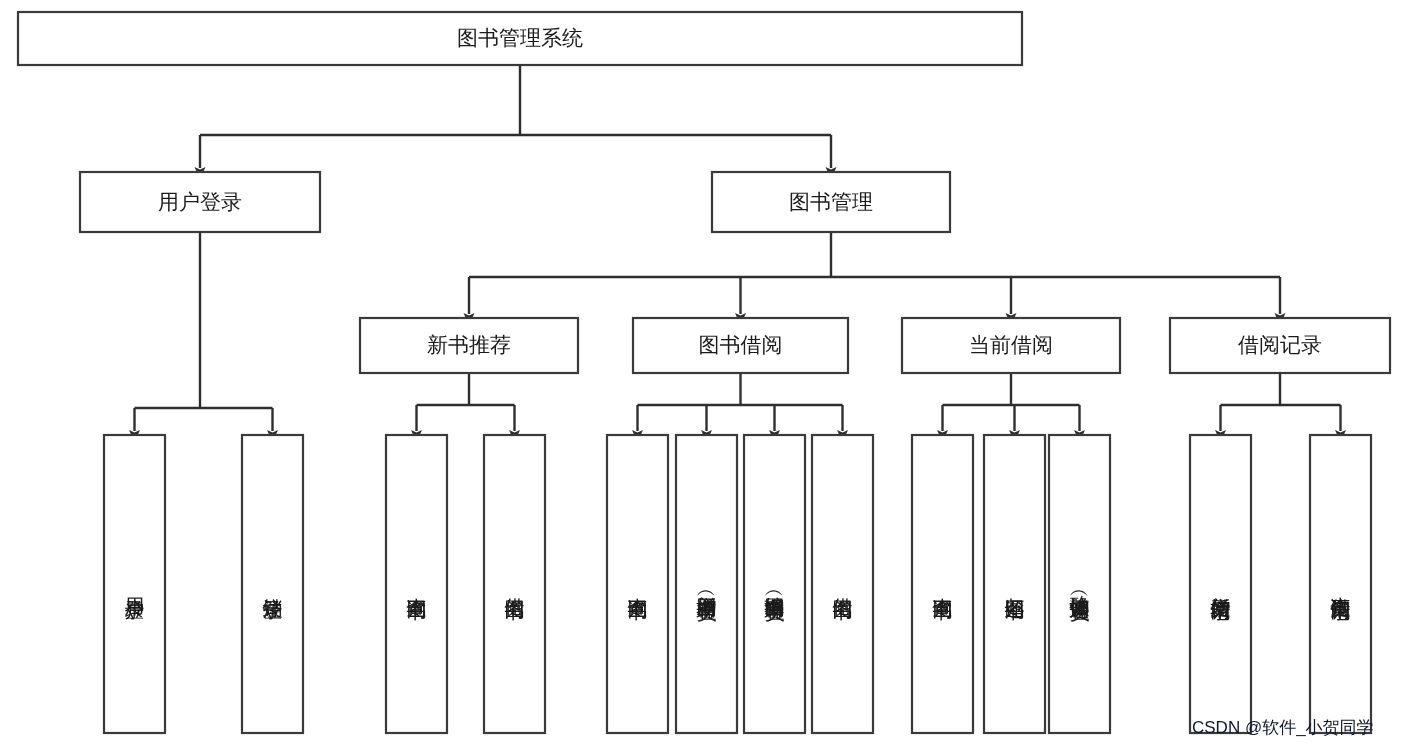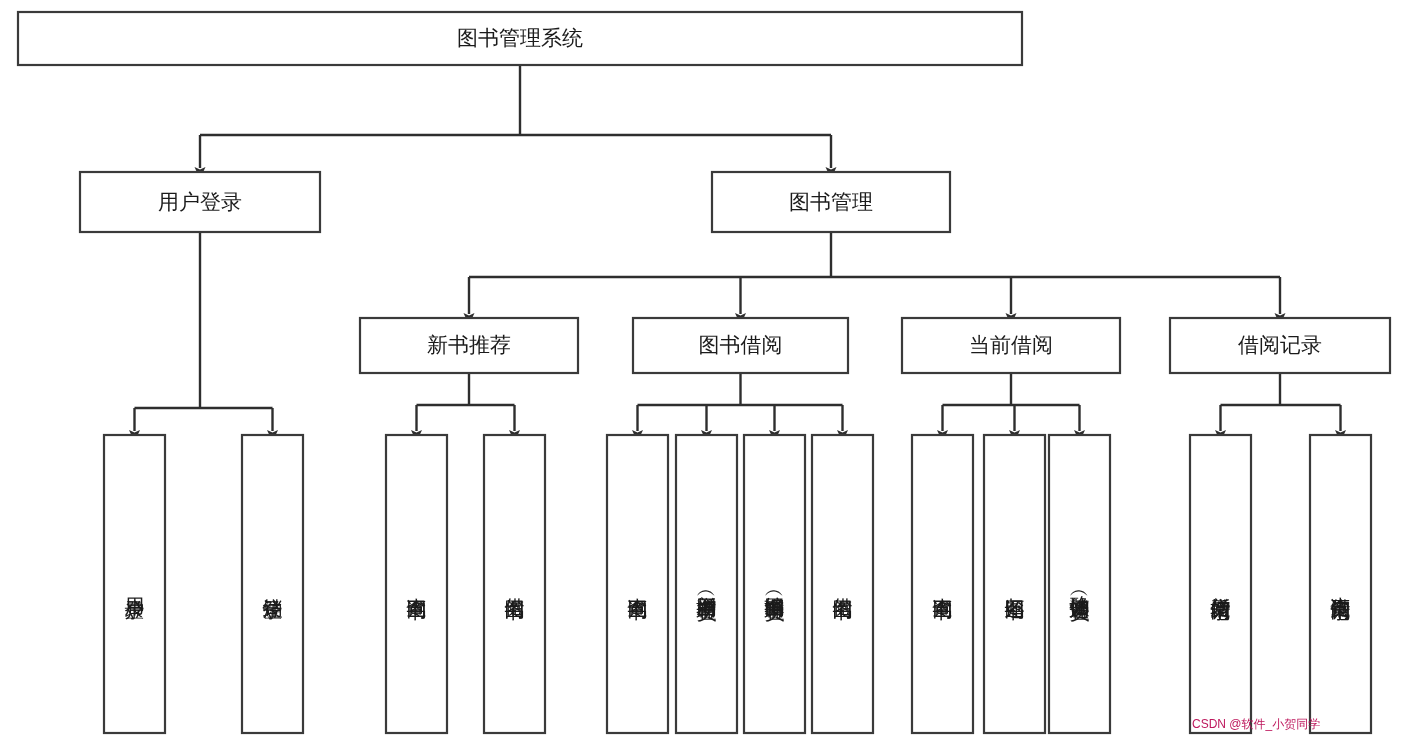--- a/index.html
+++ b/index.html
@@ -58,22 +58,22 @@
     color: #1b1b1b;
     line-height: 1.06;
     letter-spacing: 1px;
     white-space: nowrap;
     pointer-events: none;
     text-align: center;
   }
   .watermark {
     position: absolute;
     font-family: "Liberation Sans", "DejaVu Sans", sans-serif;
-    font-size: 12px;
-    color: #be185d;
+    font-size: 17px;
+    color: #0f172a;
     white-space: nowrap;
     pointer-events: none;
   }
 </style>
 </head>
 <body>
 
 <div id="diagram-root">
 
   <svg id="tree-svg" viewBox="0 0 1405 747">

